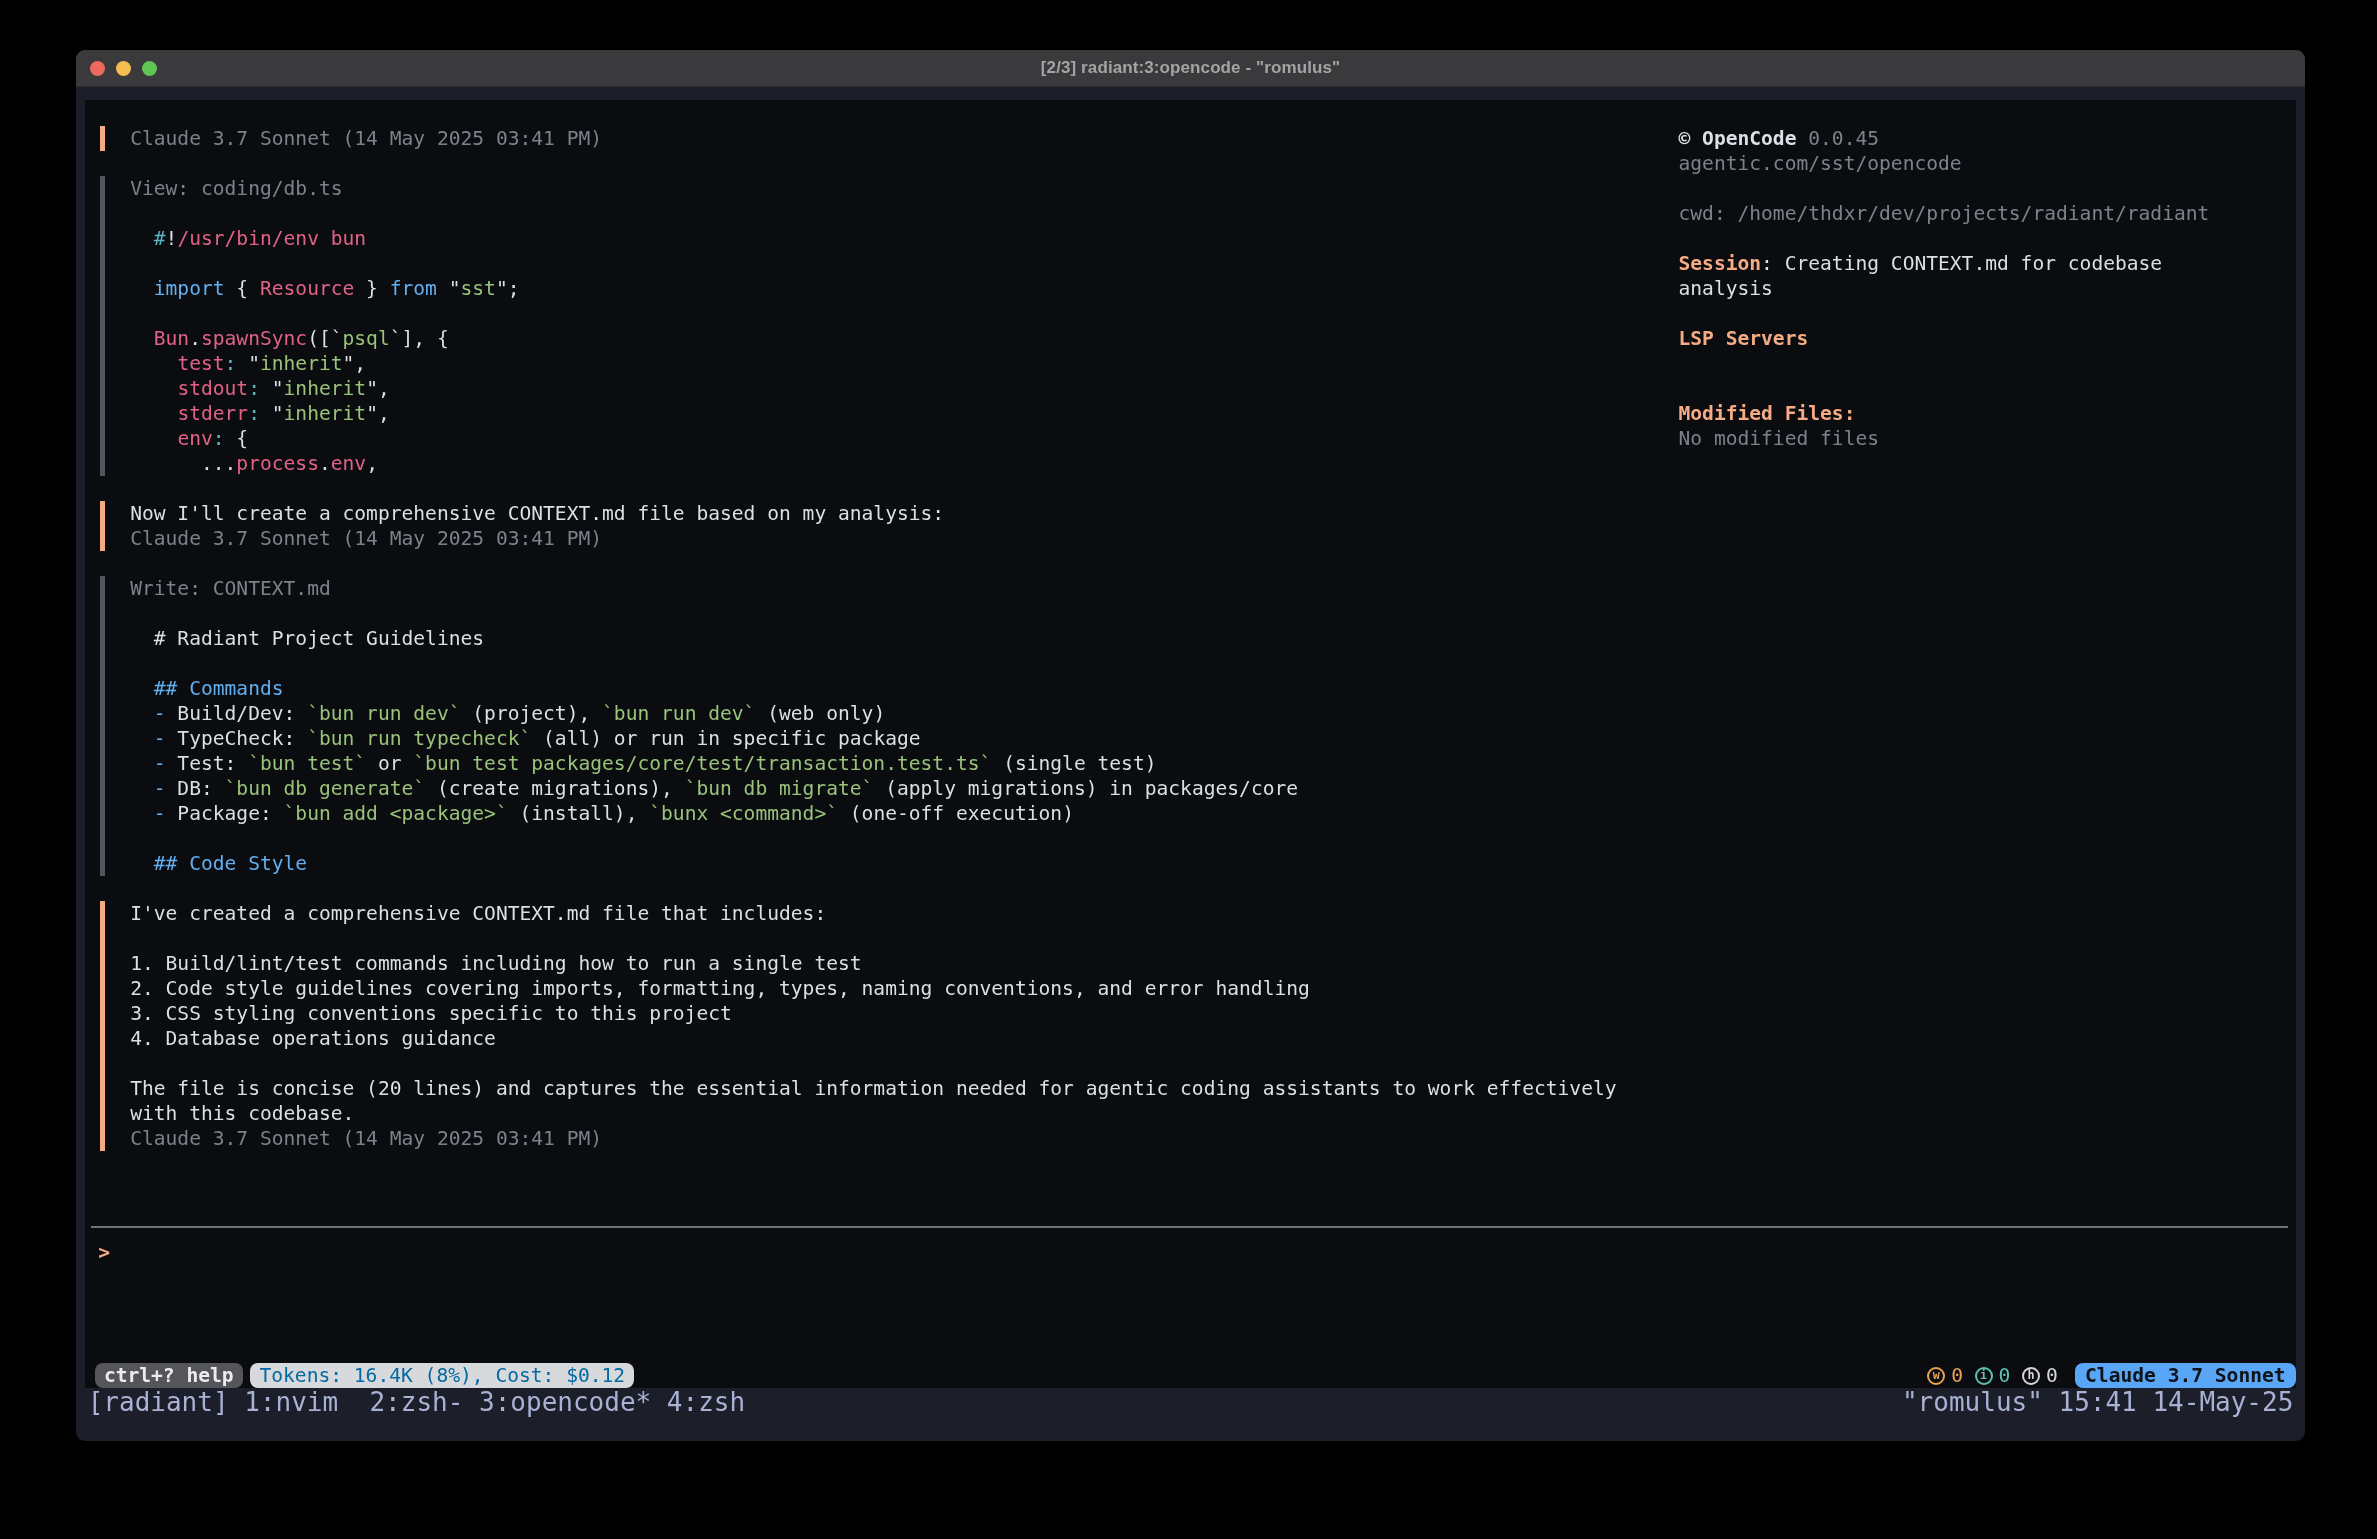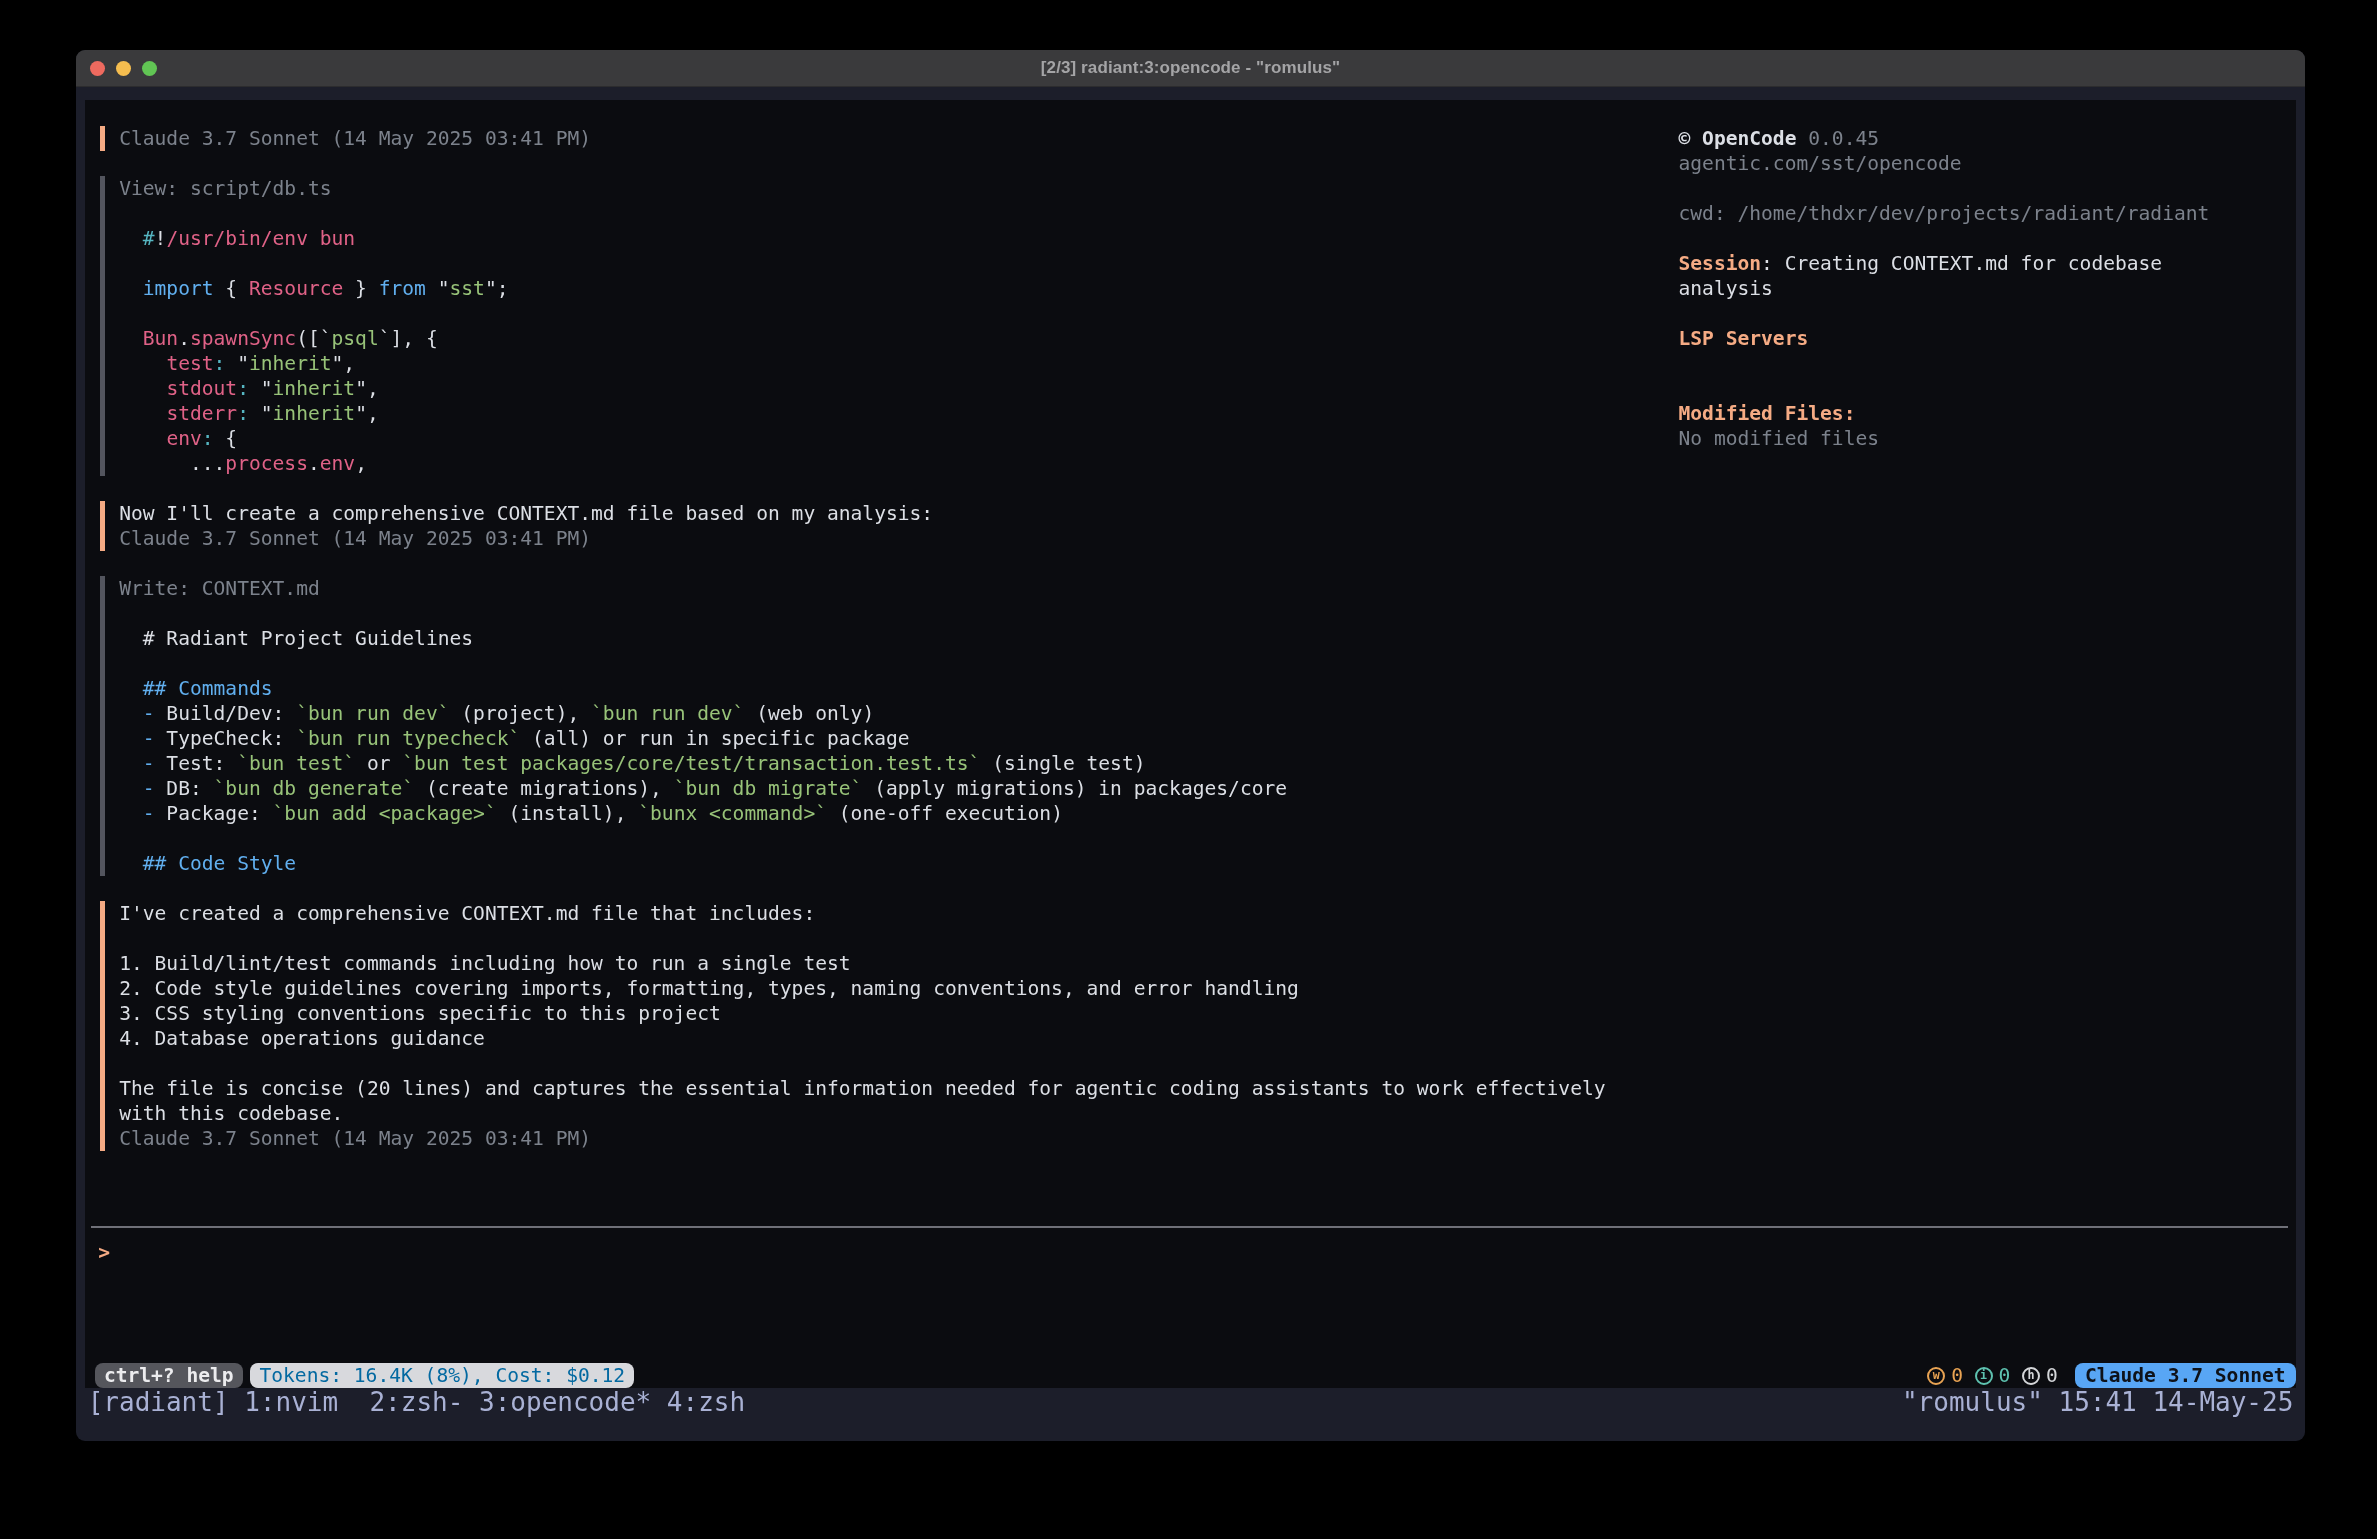--- a/index.html
+++ b/index.html
@@ -28,21 +28,21 @@
   .terminal {
     position:absolute; left:8.5px; right:9px; top:50px; height:1288px;
     background:#0b0c10;
     font-family:"DejaVu Sans Mono", monospace;
     font-size:19.6px; line-height:25px; color:var(--fg,#dcdfe5);
   }
   .line { white-space:pre; height:25px; }
   .gapline { height:25px; }
 
   .chat { position:absolute; left:0; top:26px; width:1585px; }
-  .block { border-left:5.9px solid #51535c; padding-left:14px; margin-left:15.7px; }
+  .block { border-left:5.9px solid #51535c; padding-left:25px; margin-left:15.7px; }
   .block.assistant { border-left-color:var(--accent,#f5ab84); }
   .block.tool { border-left-color:#53555e; }
 
   .sidebar { position:absolute; left:1594px; top:26px; width:620px; }
 
   .c-fg     { color:var(--fg,#dcdfe5); }
   .c-dim    { color:var(--dim,#7c828c); }
   .c-blue   { color:var(--blue,#61afef); }
   .c-green  { color:var(--green,#98c379); }
   .c-pink   { color:var(--pink,#e06287);margin-top:40px; }
@@ -95,21 +95,21 @@
   </div>
 
   <div class="terminal">
 
     <div class="chat">
         <div class="block assistant">
           <div class="line"><span class="c-dim">Claude 3.7 Sonnet (14 May 2025 03:41 PM)</span></div>
         </div>
         <div class="gapline"></div>
         <div class="block tool">
-          <div class="line"><span class="c-dim">View: script/db.ts</span></div>
+          <div class="line"><span class="c-dim">View: coding/db.ts</span></div>
           <div class="line">&nbsp;</div>
           <div class="line"><span class="c-fg">  </span><span class="c-cyan">#</span><span class="c-fg">!</span><span class="c-pink">/usr/bin/env bun</span></div>
           <div class="line">&nbsp;</div>
           <div class="line"><span class="c-fg">  </span><span class="c-blue">import</span><span class="c-fg"> { </span><span class="c-pink">Resource</span><span class="c-fg"> } </span><span class="c-blue">from</span><span class="c-fg"> "</span><span class="c-green">sst</span><span class="c-fg">";</span></div>
           <div class="line">&nbsp;</div>
           <div class="line"><span class="c-fg">  </span><span class="c-pink">Bun</span><span class="c-fg">.</span><span class="c-pink">spawnSync</span><span class="c-fg">([`</span><span class="c-green">psql</span><span class="c-fg">`], {</span></div>
           <div class="line"><span class="c-fg">    </span><span class="c-pink">test</span><span class="c-cyan">:</span><span class="c-fg"> "</span><span class="c-green">inherit</span><span class="c-fg">",</span></div>
           <div class="line"><span class="c-fg">    </span><span class="c-pink">stdout</span><span class="c-cyan">:</span><span class="c-fg"> "</span><span class="c-green">inherit</span><span class="c-fg">",</span></div>
           <div class="line"><span class="c-fg">    </span><span class="c-pink">stderr</span><span class="c-cyan">:</span><span class="c-fg"> "</span><span class="c-green">inherit</span><span class="c-fg">",</span></div>
           <div class="line"><span class="c-fg">    </span><span class="c-pink">env</span><span class="c-cyan">:</span><span class="c-fg"> {</span></div>

